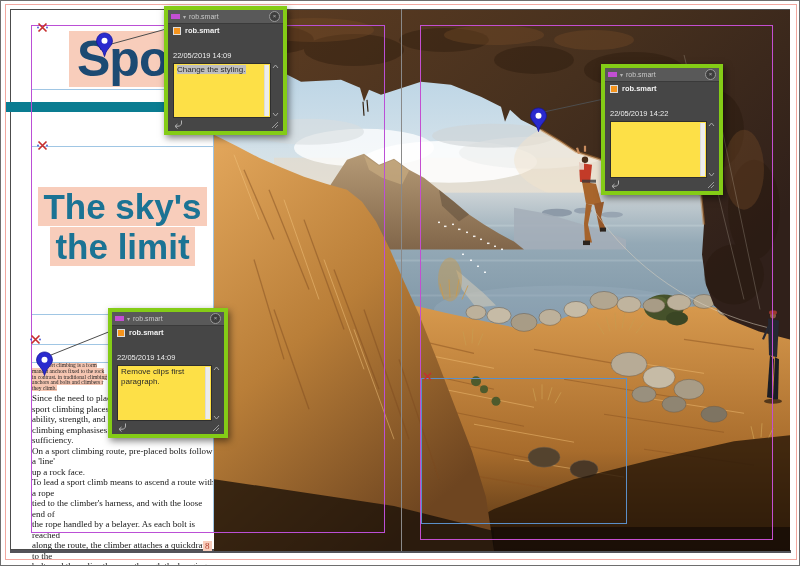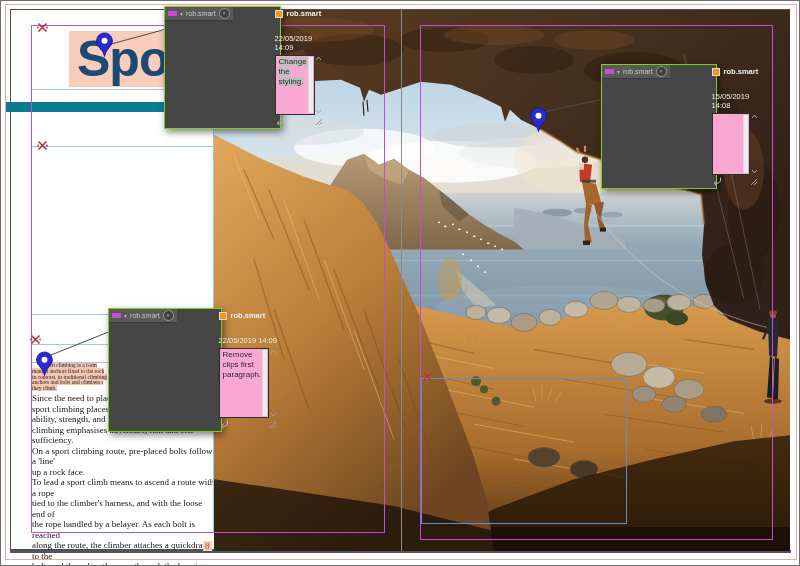--- a/index.html
+++ b/index.html
@@ -34,53 +34,54 @@
       font-size:9px;line-height:10.5px;color:#151515;z-index:2;}
   .pagenum{left:202px;top:534px;z-index:2;}
   .pagenum span{font-family:"Liberation Serif",serif;font-size:9px;color:#b03a2a;background:#f8cdbb;padding:0 2px;}
   
   .photo{left:213px;top:9px;z-index:3;}
   
   .xmark{z-index:7;}
   .pin{z-index:8;}
   .connectors{left:0;top:0;z-index:7;pointer-events:none;}
   
-  .note{display:flex;background:#464646;border:1px solid #84cc16;
-        box-shadow:2px 3px 7px rgba(0,0,0,.5);z-index:9;gap:37px;}
+  .note{display:flex;flex-direction:column;background:#464646;border:4px solid #84cc16;
+        box-shadow:2px 3px 7px rgba(0,0,0,.5);z-index:9;}
   .nt{height:13px;background:#595959;display:flex;align-items:center;gap:3px;
       padding:0 3px;border-bottom:1px solid #3a3a3a;}
   .nswatch{width:9px;height:5px;background:#c44fd4;flex:0 0 auto;}
   .ncaret{font-size:6px;color:#b5b5b5;line-height:1;}
   .ntuser{font-size:7px;color:#c9c9c9;flex:1;white-space:nowrap;overflow:hidden;}
   .nclose{width:9px;height:9px;border:1px solid #999;border-radius:50%;color:#b5b5b5;
       font-size:6px;line-height:8px;text-align:center;background:#3f3f3f;flex:0 0 auto;}
   .nb{flex:1;display:flex;flex-direction:column;padding:2px 4px 2px 5px;min-height:0;}
   .nrow{display:flex;gap:4px;align-items:center;height:9px;}
   .uswatch{width:8px;height:8px;background:#f5941d;border:1px solid #ddd;box-sizing:border-box;}
   .uname{font-size:7.5px;font-weight:bold;color:#f2f2f2;}
   .ndate{font-size:7.5px;color:#ececec;margin:16px 0 3px;}
   .ntw{flex:1;display:flex;min-height:0;}
-  .nta{flex:1;background:#f9a8d4;border:1px solid #2e2e2e;position:relative;
+  .nta{flex:1;background:#fde047;border:1px solid #2e2e2e;position:relative;
        font-size:8px;line-height:1.25;color:#2a2a2a;padding:1px 7px 15px 3px;overflow:hidden;}
   .nta .sel{background:#bfbfbf;}
   .tascroll{position:absolute;top:1px;bottom:1px;right:1px;width:4px;background:#ececec;border-left:1px solid #dcdcdc;}
   .nside{width:8px;display:flex;flex-direction:column;justify-content:space-between;align-items:center;padding:1px 0;}
   .nfoot{height:10px;display:flex;justify-content:space-between;align-items:flex-end;padding-top:1px;}
 </style>
 </head>
 <body>
 
 <div class="stage">
 
   <div class="abs page"></div>
   <div class="abs page-shadow"></div>
   <div class="abs bleed"></div>
 
   <div class="abs tealbar"></div>
   <div class="abs headline"><span>Sport</span></div>
+  <div class="abs subhead"><span>The sky's<br>the limit</span></div>
   <div class="abs intro"><span>Sport climbing is a form<br>manent anchors fixed to the rock<br>in contrast, in traditional climbing<br>anchors and bolts and climbers r<br>they climb.</span></div>
   <div class="abs bodytext">Since the need to place<br>sport climbing places a<br>ability, strength, and e<br>climbing emphasises adventure, risk and self-sufficiency.<br>On a sport climbing route, pre-placed bolts follow a 'line'<br>up a rock face.<br>To lead a sport climb means to ascend a route with a rope<br>tied to the climber's harness, and with the loose end of<br>the rope handled by a belayer. As each bolt is reached<br>along the route, the climber attaches a quickdraw to the<br>bolt, and then clips the rope through the hanging end of<br>the quickdraw. This bolt is now protecting the climber<br>in the event of a fall. At the top of sport routes, there is<br>typically a two-bolt anchor that can be used to return the</div>
   <div class="abs pagenum"><span>8</span></div>
 
   <svg class="abs photo" width="576" height="541" viewBox="0 0 576 542" preserveAspectRatio="none">
     <defs>
       <linearGradient id="sky" x1="0" y1="0" x2="0" y2="1">
         <stop offset="0" stop-color="#a9cbe2"></stop>
           <stop offset=".55" stop-color="#cfdfe9"></stop>
           <stop offset="1" stop-color="#ecebe3"></stop>
@@ -375,21 +376,21 @@
       <span class="nswatch"></span>
       <span class="ncaret">▾</span>
       <span class="ntuser">rob.smart</span>
       <span class="nclose">×</span>
     </div>
     <div class="nb">
       <div class="nrow">
           <span class="uswatch"></span>
           <span class="uname">rob.smart</span>
         </div>
-      <div class="ndate">15/05/2019 14:08</div>
+      <div class="ndate">22/05/2019 14:22</div>
       <div class="ntw">
         <div class="nta"><span class="tascroll"></span></div>
         <div class="nside">
           <svg width="7" height="5">
               <path d="M1,4 L3.5,1 L6,4" stroke="#a8a8a8" fill="none"></path>
             </svg>
           <svg width="7" height="5">
               <path d="M1,1 L3.5,4 L6,1" stroke="#a8a8a8" fill="none"></path>
             </svg>
         </div>

